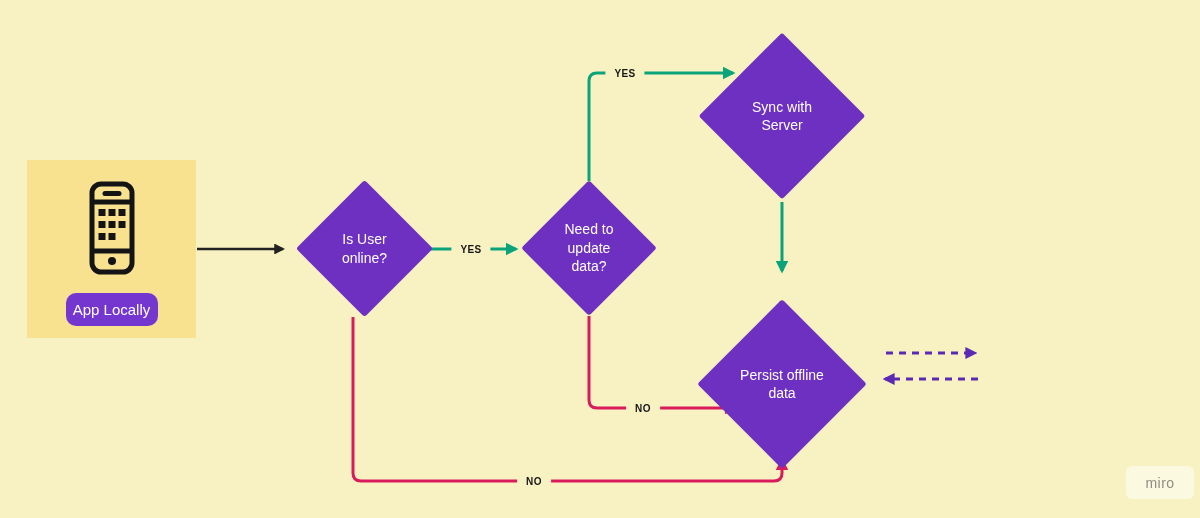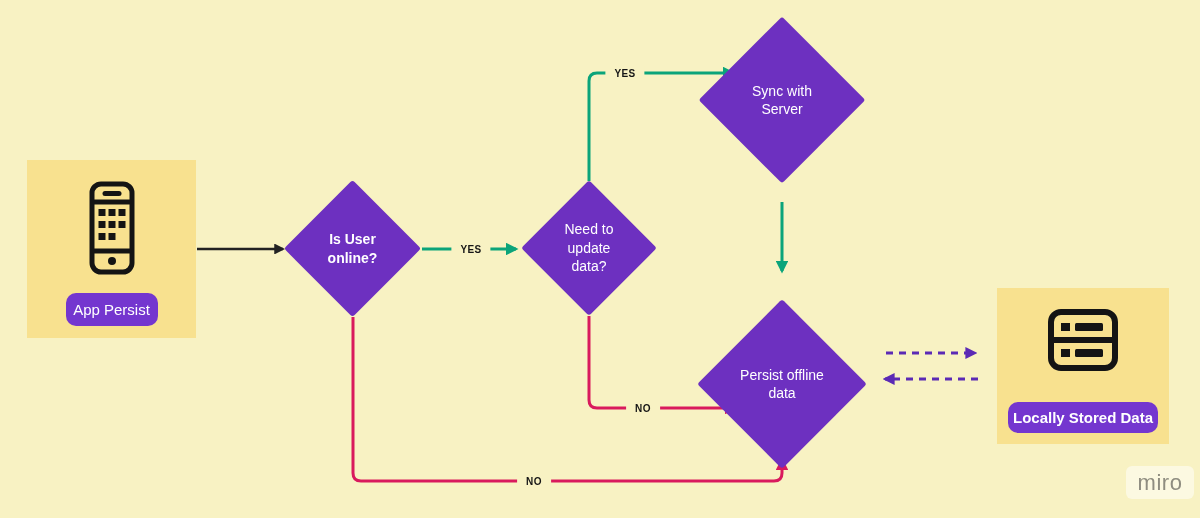--- a/index.html
+++ b/index.html
@@ -35,21 +35,21 @@
   .diamond-label{position:absolute;inset:-30px;display:flex;align-items:center;justify-content:center;z-index:3;}
   .diamond-label span{display:block;text-align:center;color:#ffffff;font-size:14px;line-height:1.32;}
 
   
   .edge-label{position:absolute;transform:translate(-50%,-50%);z-index:4;background:var(--background);
               padding:1px 9px;font-size:10px;font-weight:700;color:#161616;letter-spacing:.4px;}
 
   
   .watermark{position:absolute;left:1126px;top:466px;width:68px;height:33px;z-index:5;
              background:rgba(255,255,255,0.5);border-radius:6px;display:flex;align-items:center;justify-content:center;
-             color:#8f8d80;font-size:22px;letter-spacing:.5px;}
+             color:#8f8d80;font-size:14px;letter-spacing:.5px;}
 </style>
 </head>
 <body>
 
 <div id="canvas">
 
   <svg class="wires" width="1200" height="518" viewBox="0 0 1200 518">
     <defs>
       <marker id="m-black" viewBox="0 0 10 10" refX="8" refY="5" markerWidth="4.2" markerHeight="4.2" orient="auto-start-reverse">
         <path d="M0,0 L10,5 L0,10 z" style="fill:var(--edge-black)"></path>
@@ -86,64 +86,51 @@
           <rect x="29.5" y="28" width="7" height="7" fill="#141414"></rect>
         <rect x="9.5" y="40" width="7" height="7" fill="#141414"></rect>
           <rect x="19.5" y="40" width="7" height="7" fill="#141414"></rect>
           <rect x="29.5" y="40" width="7" height="7" fill="#141414"></rect>
         <rect x="9.5" y="52" width="7" height="7" fill="#141414"></rect>
           <rect x="19.5" y="52" width="7" height="7" fill="#141414"></rect>
         <line x1="4" y1="70" x2="42" y2="70" stroke="#141414" stroke-width="5"></line>
         <circle cx="23" cy="80" r="4" fill="#141414"></circle>
       </svg>
     </div>
-    <div class="pill" id="pill-app-starts">App Persist</div>
+    <div class="pill" id="pill-app-starts">App Locally</div>
   </div>
 
-  <div class="node-diamond" style="left:304px;top:200px;width:97px;height:97px;font-weight:bold;">
+  <div class="node-diamond" style="left:316px;top:200px;width:97px;height:97px;">
     <div class="diamond-shape"></div>
     <div class="diamond-label">
         <span style="width:62px;">Is User online?</span>
       </div>
   </div>
 
   <div class="node-diamond" style="left:541px;top:200px;width:96px;height:96px;">
     <div class="diamond-shape"></div>
     <div class="diamond-label">
         <span style="width:62px;">Need to update data?</span>
       </div>
   </div>
 
-  <div class="node-diamond" style="left:723px;top:41px;width:118px;height:118px;">
+  <div class="node-diamond" style="left:723px;top:57px;width:118px;height:118px;">
     <div class="diamond-shape"></div>
     <div class="diamond-label">
         <span style="width:80px;">Sync with Server</span>
       </div>
   </div>
 
   <div class="node-diamond" style="left:722px;top:324px;width:120px;height:120px;">
     <div class="diamond-shape"></div>
     <div class="diamond-label">
         <span style="width:84px;">Persist offline data</span>
       </div>
   </div>
 
-  <div class="panel" style="left:997px;top:288px;width:172px;height:156px;">
-    <div class="icon-wrap" style="position:absolute;top:21px;left:50%;transform:translateX(-50%);">
-      <svg width="70" height="62" viewBox="0 0 70 62">
-        <rect x="3" y="3" width="64" height="56" rx="10" fill="none" stroke="#141414" stroke-width="6"></rect>
-        <line x1="4" y1="31" x2="66" y2="31" stroke="#141414" stroke-width="6"></line>
-        <rect x="13" y="14" width="9" height="8" fill="#141414"></rect>
-          <rect x="27" y="14" width="28" height="8" rx="1.5" fill="#141414"></rect>
-        <rect x="13" y="40" width="9" height="8" fill="#141414"></rect>
-          <rect x="27" y="40" width="28" height="8" rx="1.5" fill="#141414"></rect>
-      </svg>
-    </div>
-    <div class="pill" id="pill-locally-stored">Locally Stored Data</div>
-  </div>
 
   <div class="edge-label" style="left:471px;top:249px;">YES</div>
   <div class="edge-label" style="left:625px;top:73px;">YES</div>
   <div class="edge-label" style="left:643px;top:408px;">NO</div>
   <div class="edge-label" style="left:534px;top:481px;">NO</div>
 
   <div class="watermark">miro</div>
 
 </div>
 

